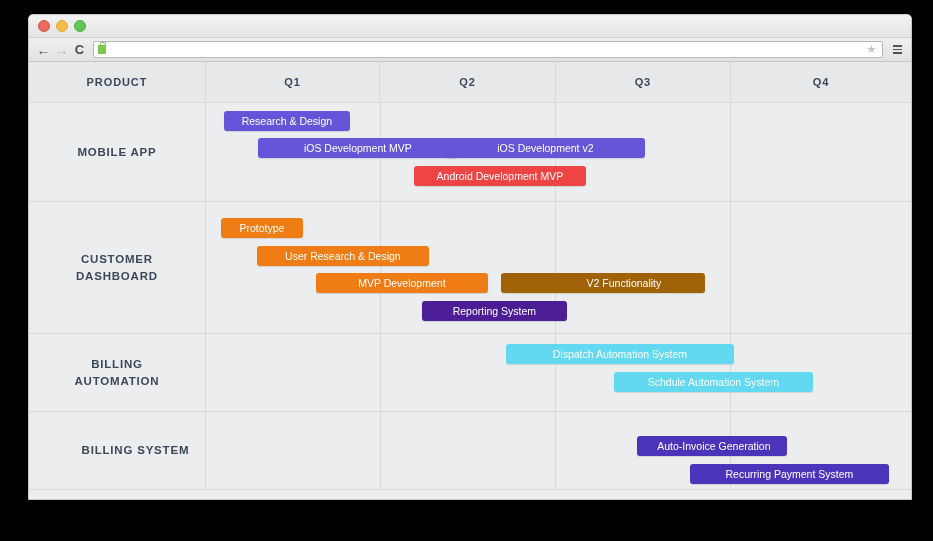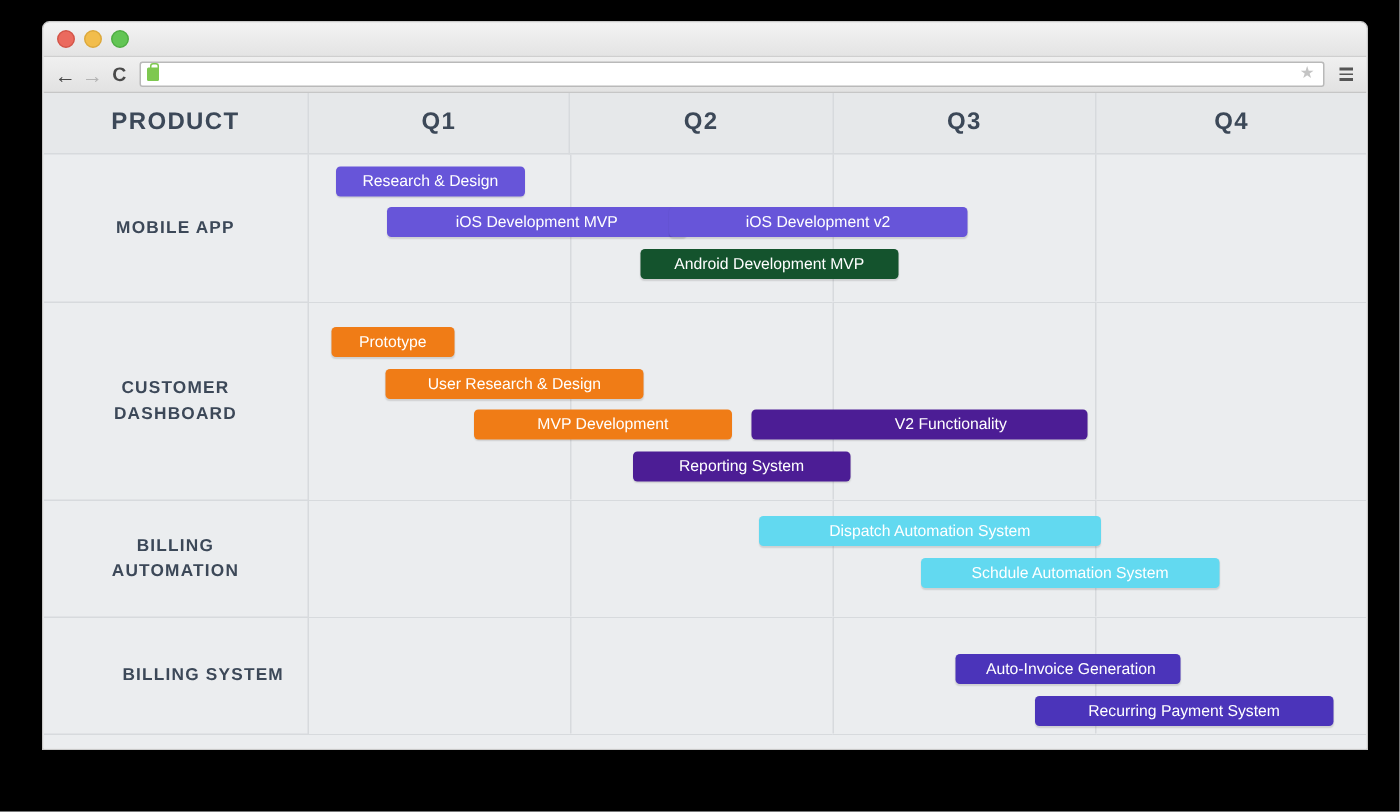--- a/index.html
+++ b/index.html
@@ -98,21 +98,21 @@
   }
   .gtable{
     width:100%;border-collapse:collapse;
     table-layout:fixed;
   }
   .gtable th{
     height:38px;
     background:#e6e8ea;
     border-right:1px solid #d7dadd;
     border-bottom:1px solid #d7dadd;
-    font-size:16px;
+    font-size:11px;
     letter-spacing:.9px;
     color:#3c4858;
     font-weight:bold;
     vertical-align:middle;
   }
   .gtable th:last-child{border-right:none;}
   .gtable td{
     border-right:1px solid #d7dadd;
     border-bottom:1px solid #d7dadd;
     vertical-align:middle;
@@ -204,38 +204,38 @@
               <td class="lanecell" colspan="4">
                 <div class="lanes" style="height: 98px;">
                   <div class="gridlines">
                     <i style="left: 174px;"></i>
                     <i style="left: 349px;"></i>
                     <i style="left: 524px;"></i>
                   </div>
                   <div class="bar" style="left: 18px; width: 126px; top: 8px; background: rgb(103, 85, 217);">Research &amp; Design</div>
                   <div class="bar" style="left: 52px; width: 200px; top: 35px; background: rgb(103, 85, 217);">iOS Development MVP</div>
                   <div class="bar" style="left: 240px; width: 199px; top: 35px; background: rgb(103, 85, 217);">iOS Development v2</div>
-                  <div class="bar" style="left: 221px; width: 172px; top: 63px; background: #14532d;">Android Development MVP</div>
+                  <div class="bar" style="left: 208px; width: 172px; top: 63px; background: #ef4444;">Android Development MVP</div>
                 </div>
               </td>
             </tr>
             <tr style="height: 131px;">
               <td class="rowlabel" style="white-space: pre-line; text-align: center;">CUSTOMER
 DASHBOARD</td>
               <td class="lanecell" colspan="4">
                 <div class="lanes" style="height: 131px;">
                   <div class="gridlines">
                     <i style="left: 174px;"></i>
                     <i style="left: 349px;"></i>
                     <i style="left: 524px;"></i>
                   </div>
                   <div class="bar" style="left: 15px; width: 82px; top: 16px; background: rgb(240, 124, 22);">Prototype</div>
                   <div class="bar" style="left: 51px; width: 172px; top: 44px; background: rgb(240, 124, 22);">User Research &amp; Design</div>
                   <div class="bar" style="left: 110px; width: 172px; top: 71px; background: rgb(240, 124, 22);">MVP Development</div>
-                  <div class="bar" style="left: 295px; width: 224px; top: 71px; background: #4c1d95; padding-left: 48px;">V2 Functionality</div>
+                  <div class="bar" style="left: 295px; width: 204px; top: 71px; background: #a16207; padding-left: 48px;">V2 Functionality</div>
                   <div class="bar" style="left: 216px; width: 145px; top: 99px; background: #4c1d95;">Reporting System</div>
                 </div>
               </td>
             </tr>
             <tr style="height: 77px;">
               <td class="rowlabel" style="white-space: pre-line;">BILLING
 AUTOMATION</td>
               <td class="lanecell" colspan="4">
                 <div class="lanes" style="height: 77px;">
                   <div class="gridlines">

